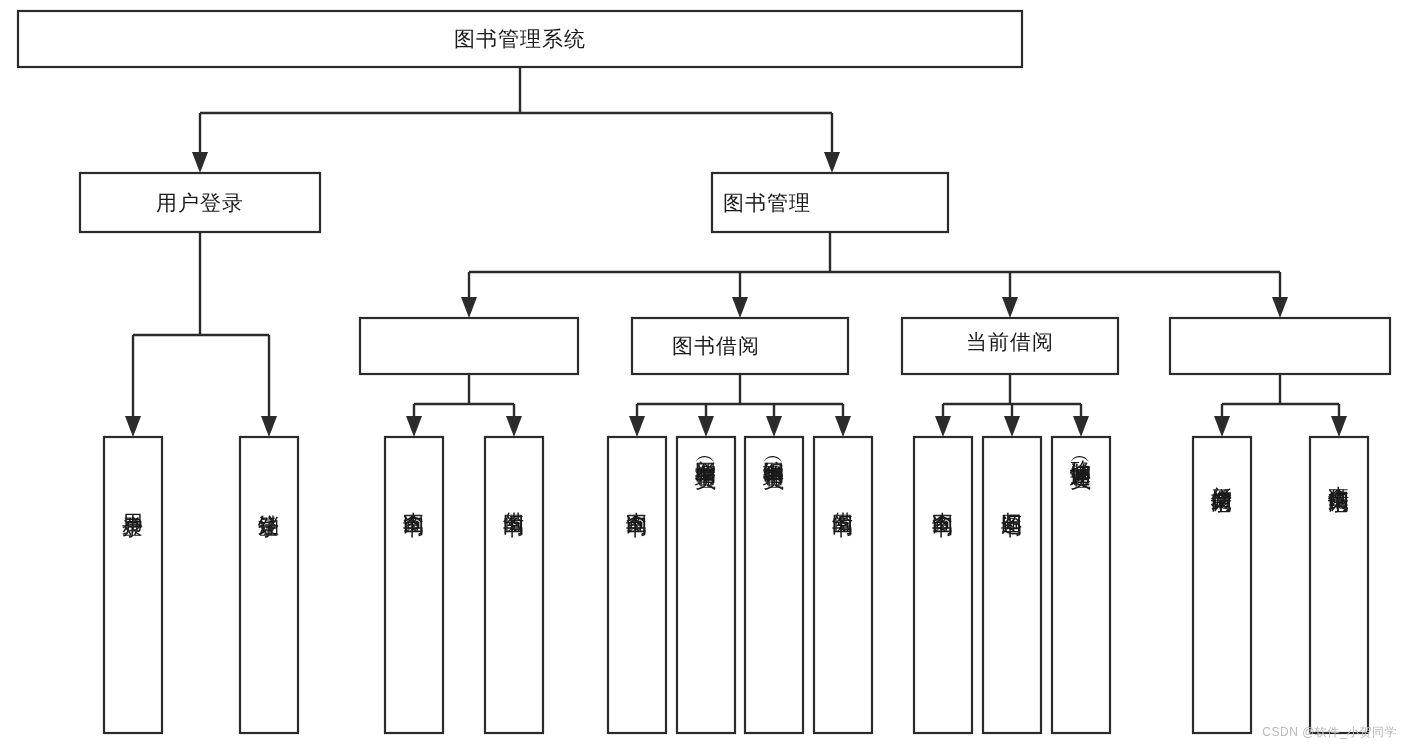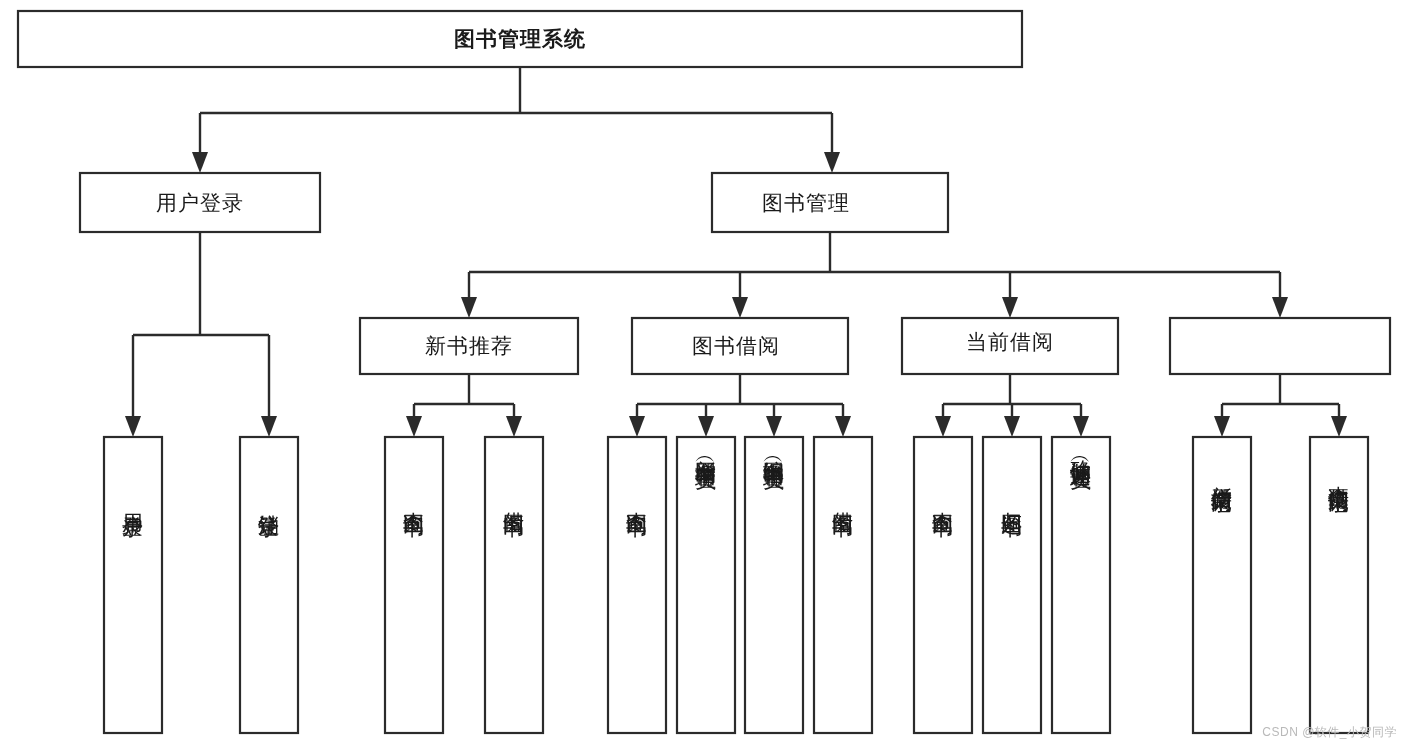--- a/index.html
+++ b/index.html
@@ -182,35 +182,32 @@
     <rect class="node-box" x="677" y="437" width="58" height="296"></rect>
     <rect class="node-box" x="745" y="437" width="58" height="296"></rect>
     <rect class="node-box" x="814" y="437" width="58" height="296"></rect>
     <rect class="node-box" x="914" y="437" width="58" height="296"></rect>
     <rect class="node-box" x="983" y="437" width="58" height="296"></rect>
     <rect class="node-box" x="1052" y="437" width="58" height="296"></rect>
     <rect class="node-box" x="1193" y="437" width="58" height="296"></rect>
     <rect class="node-box" x="1310" y="437" width="58" height="296"></rect>
   </svg>
 
-  <div class="hlabel-wrap" style="left:18px; top:11px; width:1004px; height:56px;font-weight:bold;">
+  <div class="hlabel-wrap" style="left:18px; top:11px; width:1004px; height:56px;">
     <span class="hlabel-text">图书管理系统</span>
   </div>
 
   <div class="hlabel-wrap" style="left:80px; top:173px; width:240px; height:59px;">
     <span class="hlabel-text">用户登录</span>
   </div>
-  <div class="hlabel-wrap" style="left:712px; top:173px; width:188px; height:59px;">
+  <div class="hlabel-wrap" style="left:673px; top:173px; width:188px; height:59px;">
     <span class="hlabel-text">图书管理</span>
   </div>
 
-  <div class="hlabel-wrap" style="left:360px; top:318px; width:218px; height:56px;">
-    <span class="hlabel-text">新书推荐</span>
-  </div>
-  <div class="hlabel-wrap" style="left:628px; top:318px; width:216px; height:56px;">
+  <div class="hlabel-wrap" style="left:608px; top:318px; width:216px; height:56px;">
     <span class="hlabel-text">图书借阅</span>
   </div>
   <div class="hlabel-wrap" style="left:902px; top:318px; width:216px; height:48px;">
     <span class="hlabel-text">当前借阅</span>
   </div>
 
   <div class="vlabel-wrap" style="left:104px; top:437px; width:58px; height:296px; padding-top:60px;">
     <span class="vlabel-text">用户登录</span>
   </div>
   <div class="vlabel-wrap" style="left:240px; top:437px; width:58px; height:296px; padding-top:60px;">

